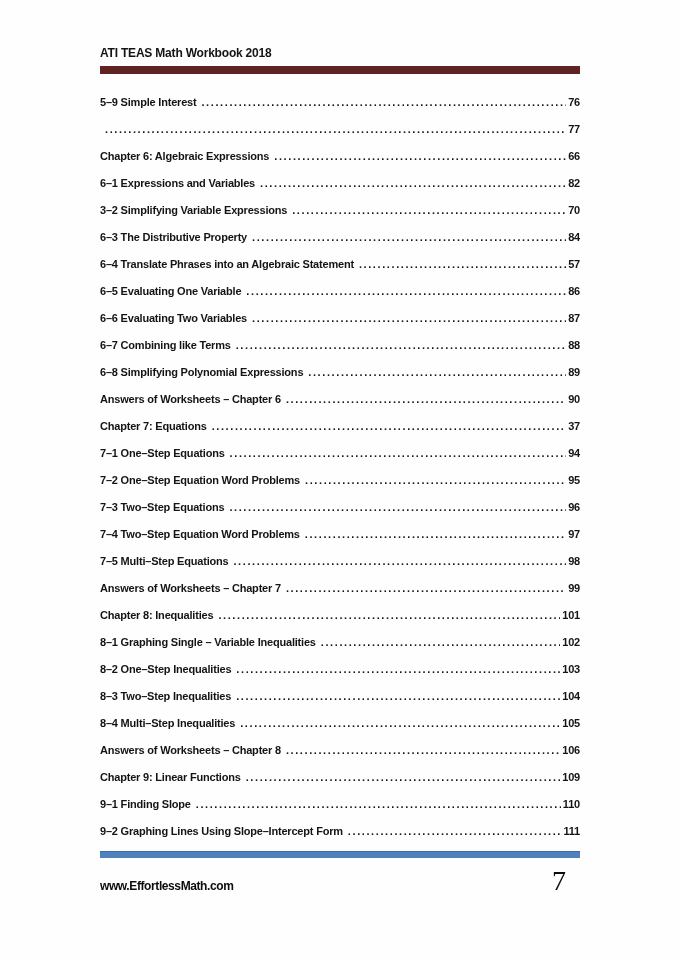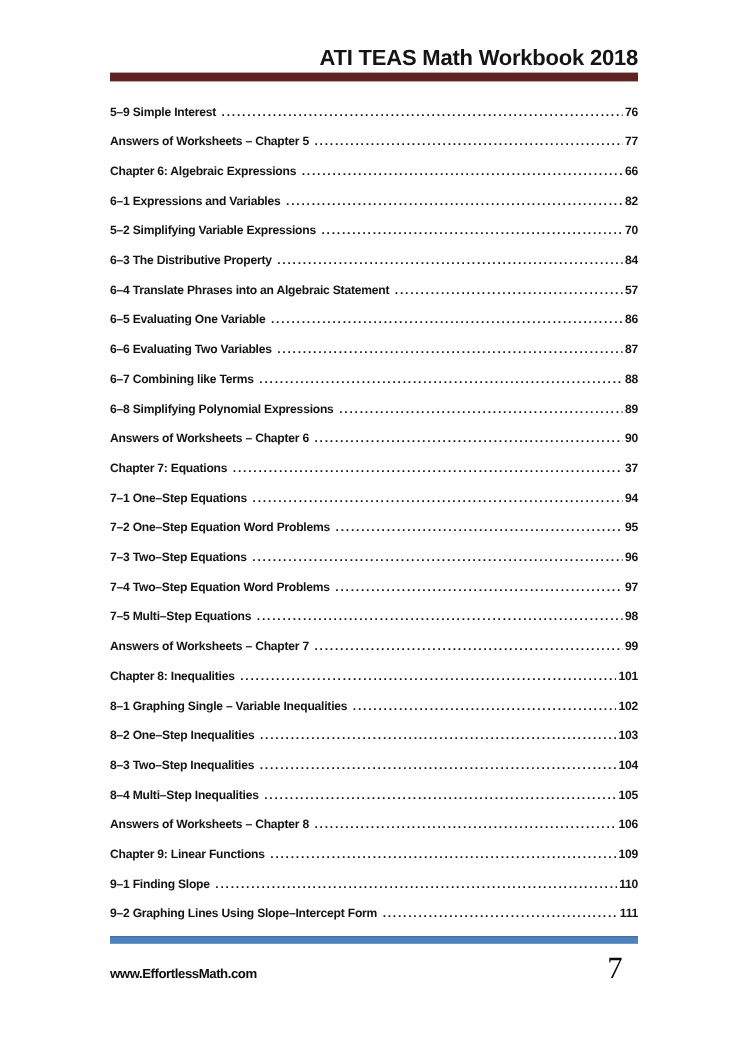--- a/index.html
+++ b/index.html
@@ -21,22 +21,22 @@
     background: #fefefe;
   }
   .content {
     position: absolute;
     left: 100px;
     top: 0;
     width: 480px;
   }
   .header { margin-top: 43px; }
   .title {
-    text-align: right;
-    font-size: 20px;
+    text-align: left;
+    font-size: 12px;
     font-weight: bold;
     letter-spacing: -0.2px;
     color: #141414;
     line-height: 20px;
   }
   .header-rule {
     margin-top: 3px;
     height: 8px;
     background: var(--header-bar, #5f2324);
   }
@@ -106,39 +106,38 @@
     </div>
 
     <div class="toc">
   <div class="toc-row">
     <span class="toc-label">5–9 Simple Interest</span>
     <span class="toc-dots"></span>
     <span class="toc-page">76</span>
   </div>
 
   <div class="toc-row">
-    <span class="toc-label">Answers of Worksheets – Chapter 5</span>
     <span class="toc-dots"></span>
     <span class="toc-page">77</span>
   </div>
 
   <div class="toc-row">
     <span class="toc-label">Chapter 6: Algebraic Expressions</span>
     <span class="toc-dots"></span>
     <span class="toc-page">66</span>
   </div>
 
   <div class="toc-row">
     <span class="toc-label">6–1 Expressions and Variables</span>
     <span class="toc-dots"></span>
     <span class="toc-page">82</span>
   </div>
 
   <div class="toc-row">
-    <span class="toc-label">5–2 Simplifying Variable Expressions</span>
+    <span class="toc-label">3–2 Simplifying Variable Expressions</span>
     <span class="toc-dots"></span>
     <span class="toc-page">70</span>
   </div>
 
   <div class="toc-row">
     <span class="toc-label">6–3 The Distributive Property</span>
     <span class="toc-dots"></span>
     <span class="toc-page">84</span>
   </div>
 

